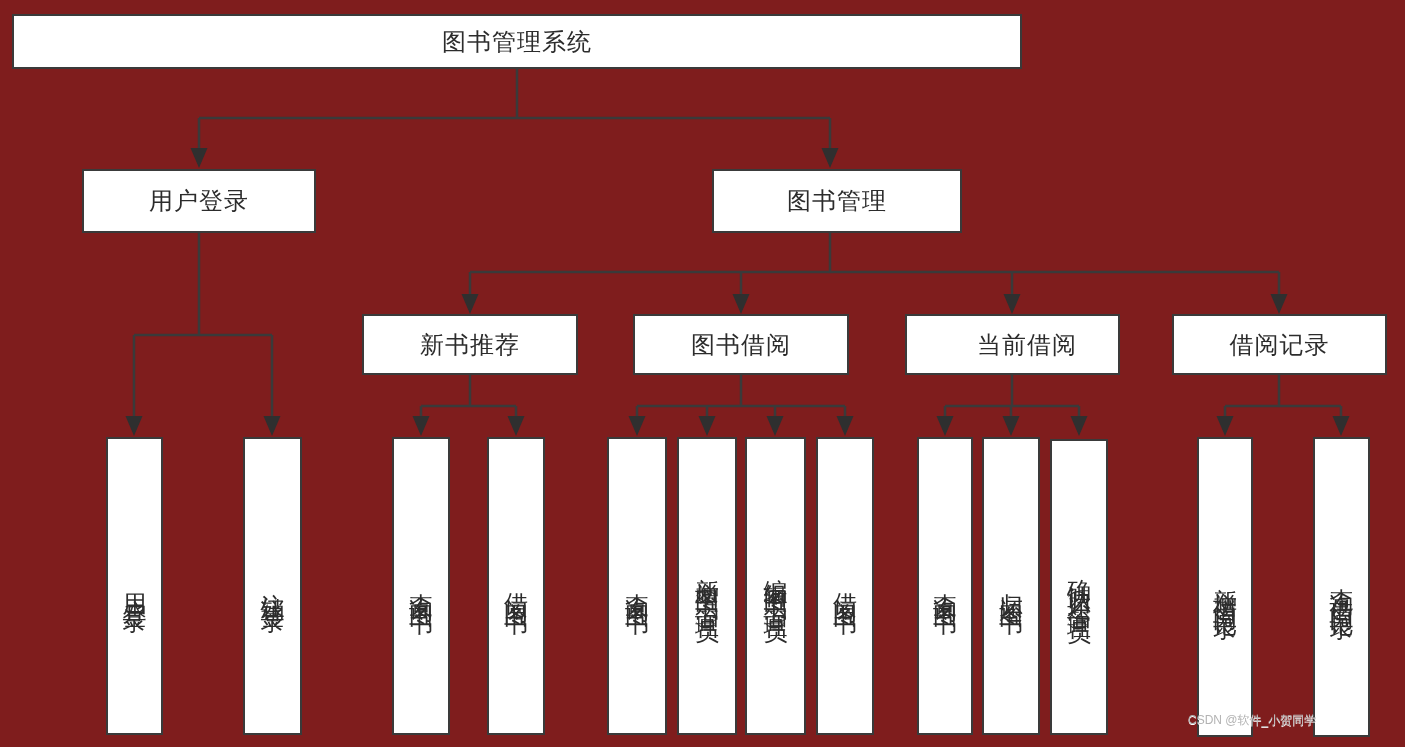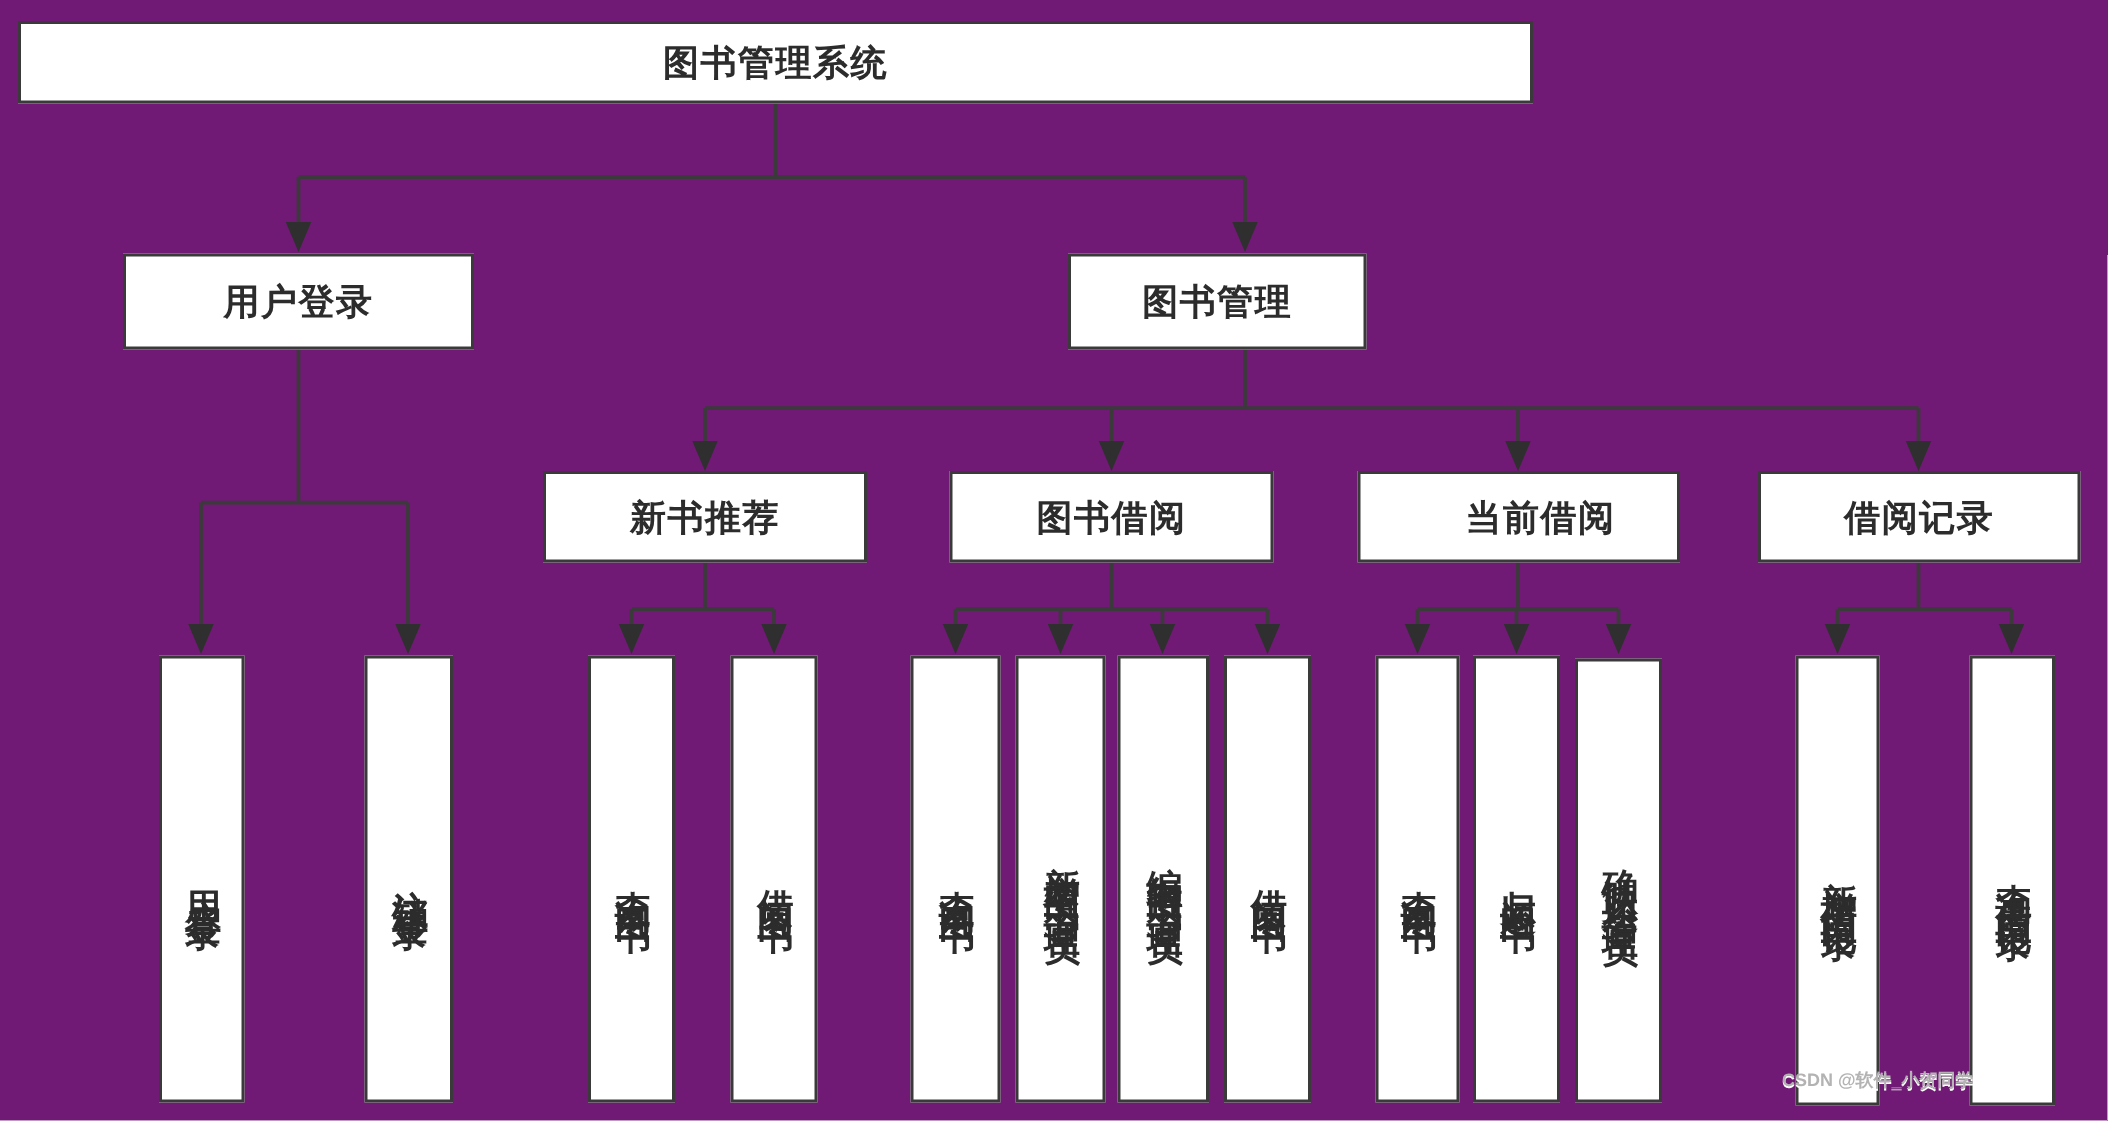--- a/index.html
+++ b/index.html
@@ -5,23 +5,22 @@
   html, body {
     margin: 0;
     padding: 0;
     background: #ffffff;
     font-family: "Liberation Sans", "DejaVu Sans", sans-serif;
   }
   .canvas {
     position: relative;
     width: 1405px;
     height: 747px;
-    background: #701a75;
+    background: #7f1d1d;
     overflow: hidden;
-    font-weight: bold;
   }
   .connectors {
     position: absolute;
     left: 0;
     top: 0;
     z-index: 1;
   }
   .box {
     position: absolute;
     box-sizing: border-box;
@@ -94,21 +93,21 @@
     </g>
   </svg>
 
   <div class="box h" style="left:12px; top:14px; width:1010px; height:55px;">
     <span>图书管理系统</span>
   </div>
 
   <div class="box h" style="left:82px; top:169px; width:234px; height:64px;">
     <span>用户登录</span>
   </div>
-  <div class="box h" style="left:712px; top:169px; width:199px; height:64px;">
+  <div class="box h" style="left:712px; top:169px; width:250px; height:64px;">
     <span>图书管理</span>
   </div>
 
   <div class="box h" style="left:362px; top:314px; width:216px; height:61px;">
     <span>新书推荐</span>
   </div>
   <div class="box h" style="left:633px; top:314px; width:216px; height:61px;text-align:center;">
     <span>图书借阅</span>
   </div>
   <div class="box h" style="left:905px; top:314px; width:215px; height:61px;padding-left:29px;">

